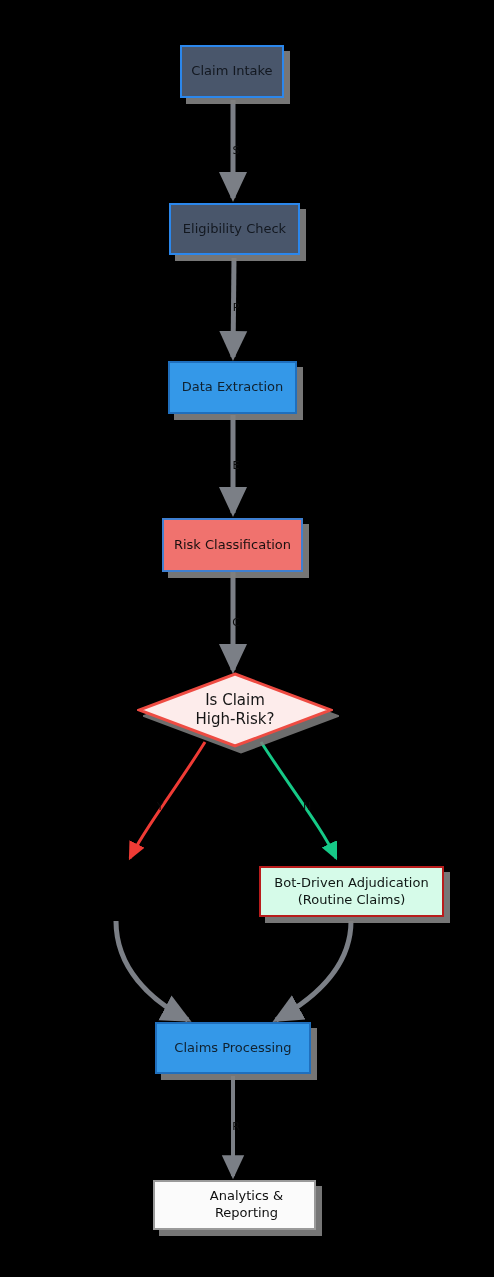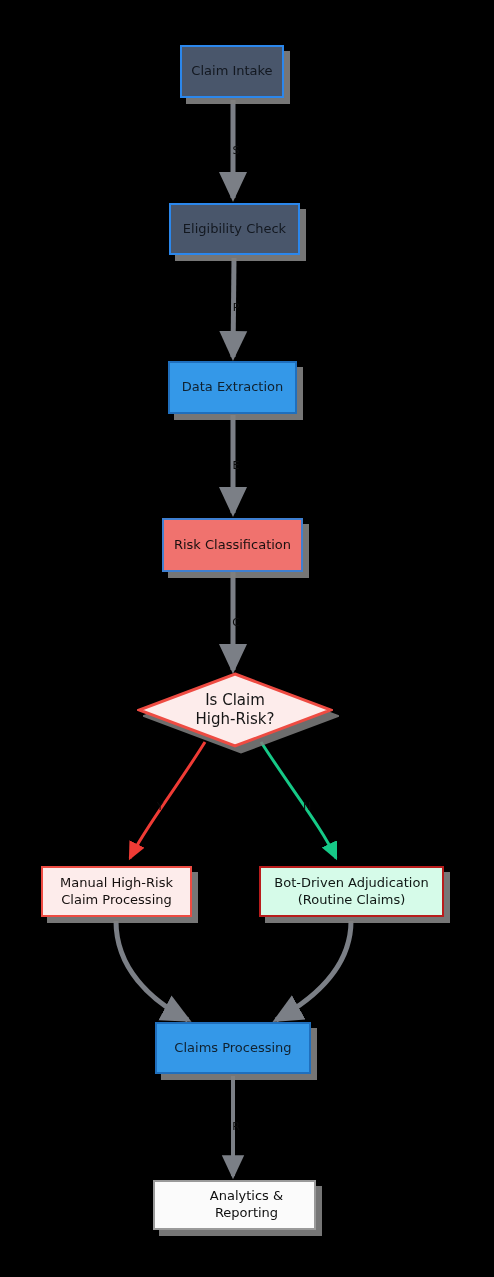--- a/index.html
+++ b/index.html
@@ -153,24 +153,20 @@
   </div>
 
   <div class="diamond-wrap" style="left:137px; top:672px; width:196px; height:76px;">
     <svg width="196" height="76" viewBox="0 0 196 76">
       <polygon points="98,2 194,38 98,74 2,38" fill="#fdeceb" stroke="#ee4b42" stroke-width="3"></polygon>
     </svg>
     <div class="diamond-text">Is Claim
 High-Risk?</div>
   </div>
 
-  <div class="node n-pink" style="left:41px; top:866px; width:151px; height:51px;">
-    <span class="node-label">Manual High-Risk
-Claim Processing</span>
-  </div>
 
   <div class="node n-green" style="left:259px; top:866px; width:185px; height:51px;">
     <span class="node-label">Bot-Driven Adjudication
 (Routine Claims)</span>
   </div>
 
   <div class="node n-blue" style="left:155px; top:1022px; width:156px; height:52px;">
     <span class="node-label">Claims Processing</span>
   </div>
 

